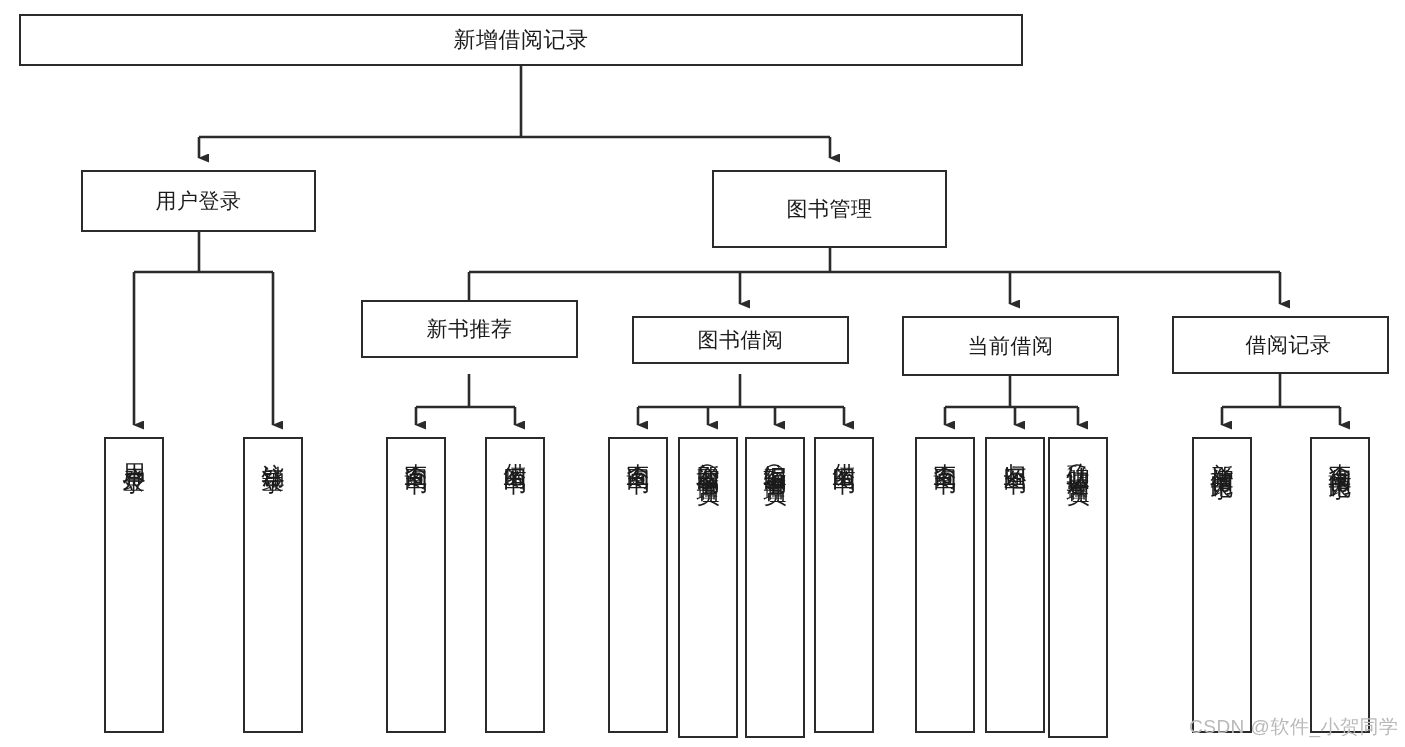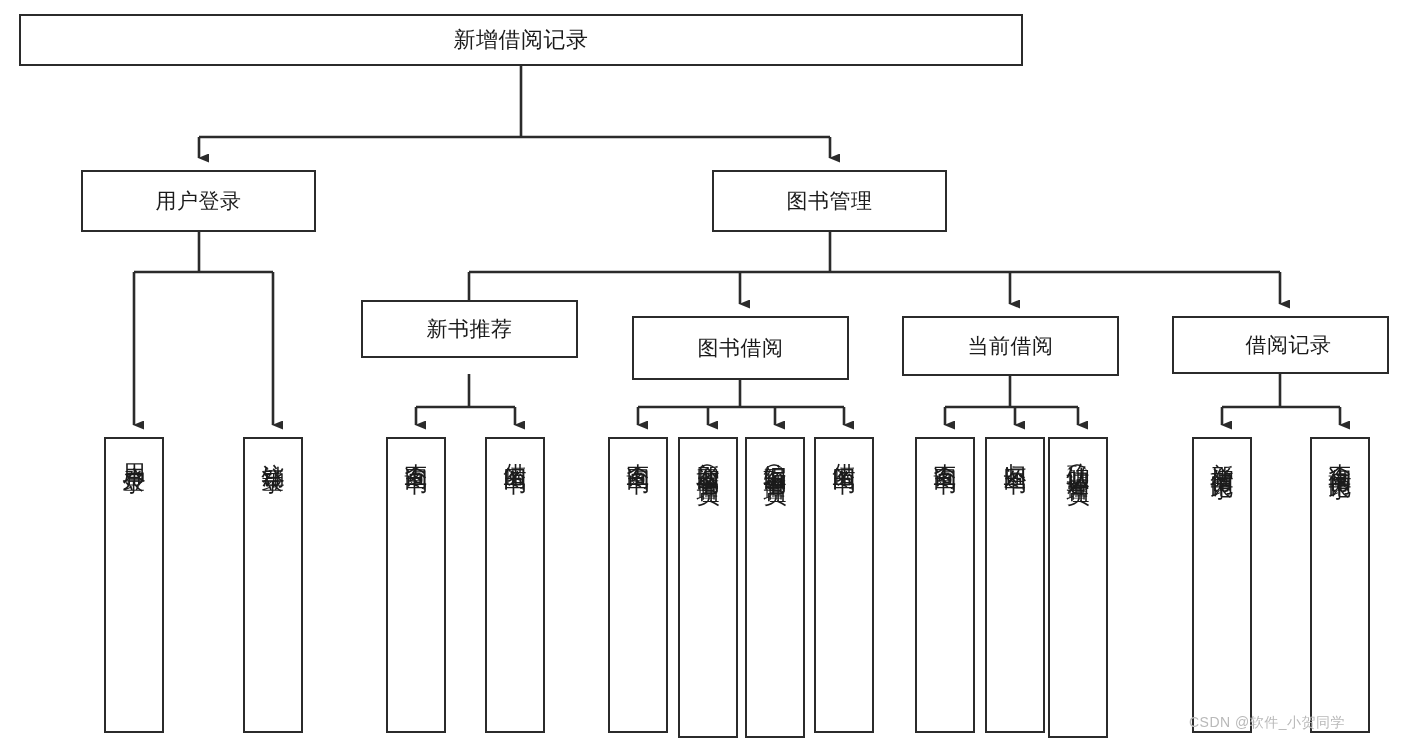--- a/index.html
+++ b/index.html
@@ -58,21 +58,21 @@
     writing-mode: vertical-rl;
     text-orientation: upright;
     font-size: 23px;
     letter-spacing: 3px;
     line-height: 1;
   }
   .watermark {
     position: absolute;
     left: 1189px;
     top: 714px;
-    font-size: 14px;
+    font-size: 19px;
     color: #b9b9b9;
     white-space: nowrap;
     letter-spacing: 0.5px;
     font-family: "Liberation Sans", "DejaVu Sans", sans-serif;
   }
 </style>
 </head>
 <body>
 
 <div id="diagram-root">
@@ -127,28 +127,28 @@
     </g>
   </svg>
 
   <div class="node root horiz" style="left:19px;top:14px;width:1004px;height:52px;">
     <span class="label">新增借阅记录</span>
   </div>
 
   <div class="node horiz" style="left:81px;top:170px;width:235px;height:62px;">
     <span class="label">用户登录</span>
   </div>
-  <div class="node horiz" style="left:712px;top:170px;width:235px;height:62px;">
+  <div class="node horiz" style="left:712px;top:170px;width:235px;height:78px;">
     <span class="label">图书管理</span>
   </div>
 
   <div class="node horiz" style="left:361px;top:300px;width:217px;height:58px;">
     <span class="label">新书推荐</span>
   </div>
-  <div class="node horiz" style="left:632px;top:316px;width:217px;height:64px;">
+  <div class="node horiz" style="left:632px;top:316px;width:217px;height:48px;">
     <span class="label">图书借阅</span>
   </div>
   <div class="node horiz" style="left:902px;top:316px;width:217px;height:60px;">
     <span class="label">当前借阅</span>
   </div>
   <div class="node horiz" style="left:1172px;top:316px;width:217px;height:58px;padding-left:16px;">
     <span class="label">借阅记录</span>
   </div>
 
   <div class="node vert" style="left:104px;top:437px;width:60px;height:296px;">

